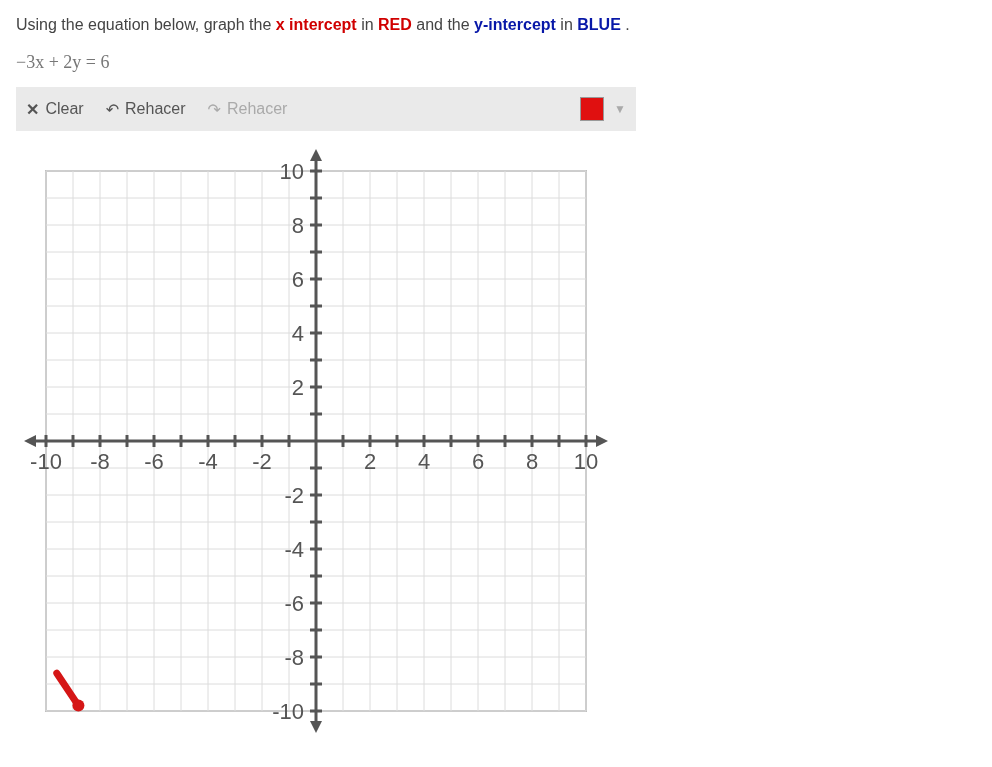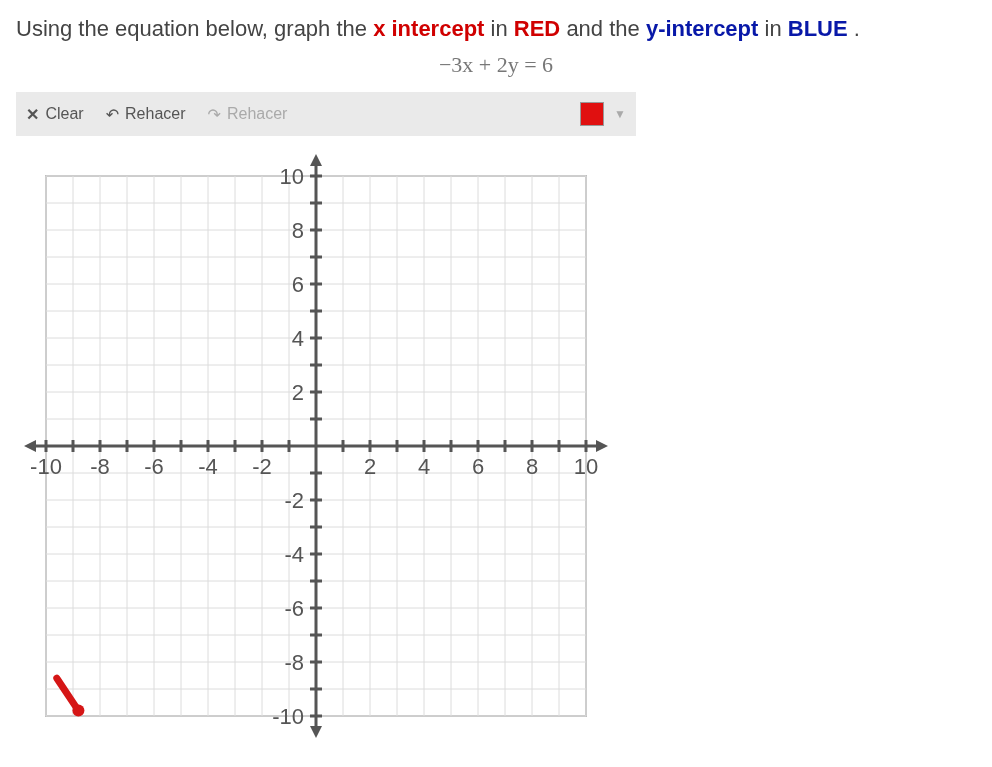--- a/index.html
+++ b/index.html
@@ -4,34 +4,33 @@
 <style>
   body {
     margin: 0;
     padding: 16px;
     font-family: Arial, Helvetica, sans-serif;
     color: #333;
     background: #fff;
     width: 960px;
   }
   .instr {
-    font-size: 22px;
+    font-size: 16px;
     color: #444;
-    margin-bottom: 10px;
+    margin-bottom: 18px;
   }
   .x-int { color: #d00000; font-weight: bold; }
   .x-int-bold { color: #d00000; font-weight: bold; }
   .y-int { color: #0818a8; font-weight: bold; }
   .y-int-bold { color: #0818a8; font-weight: bold; }
   .eqn {
     font-family: "Cambria Math", "Times New Roman", serif;
     color: #777;
-    font-size: 22px;
+    font-size: 18px;
     margin-bottom: 14px;
-    text-align: center;
   }
   .panel {
     width: 620px;
   }
   .toolbar {
     display: flex;
     align-items: center;
     background: #eaeaea;
     height: 44px;
     padding: 0 10px;

